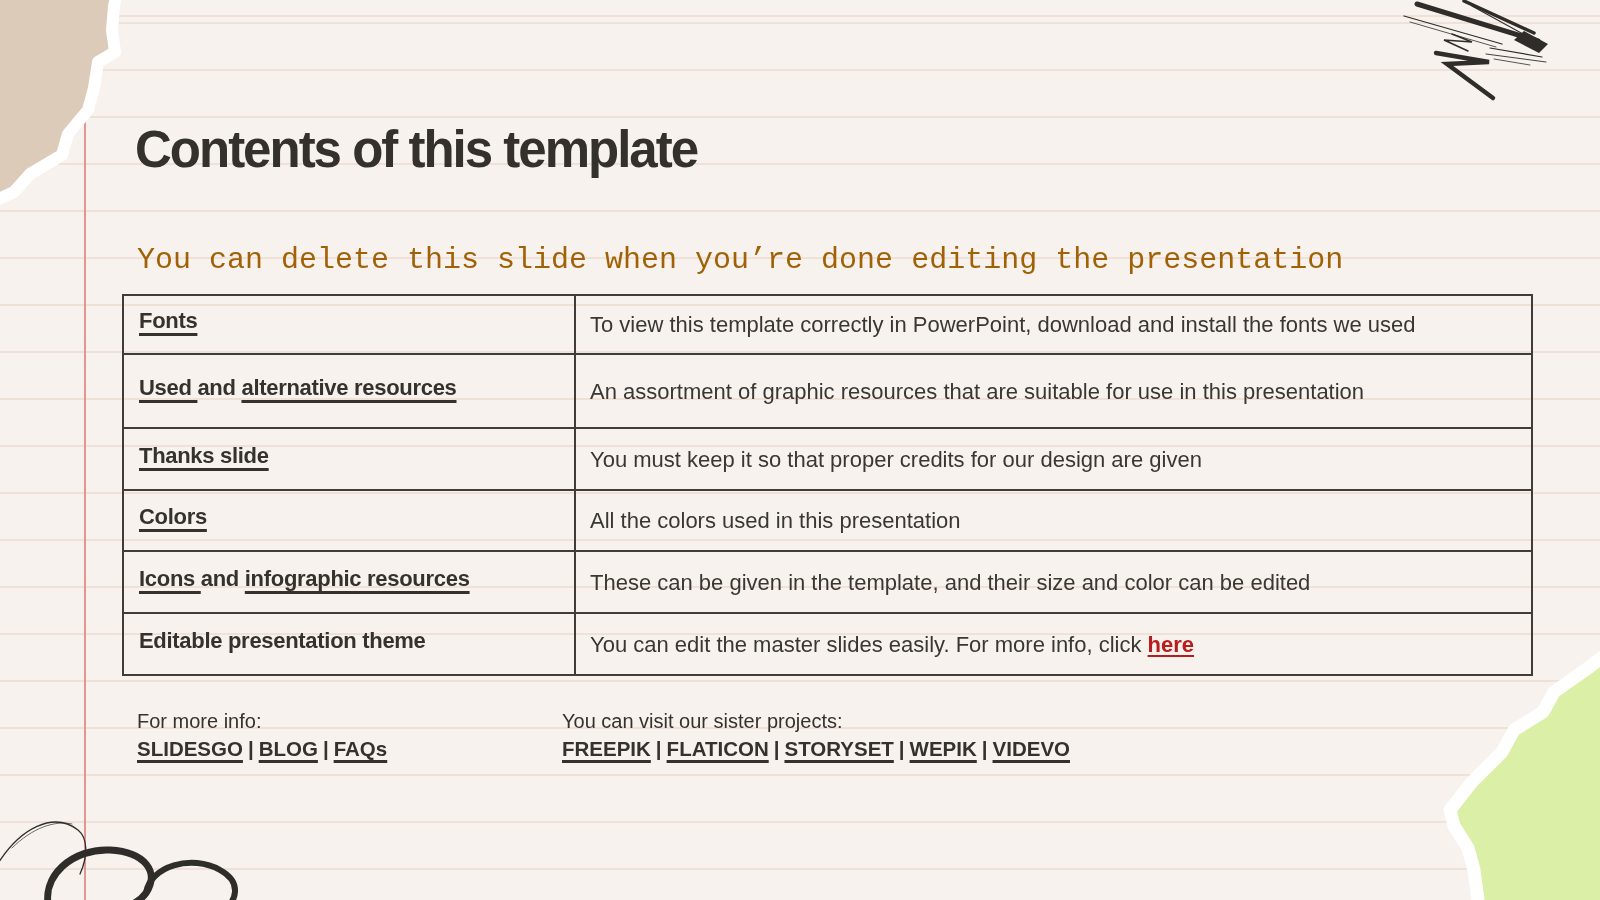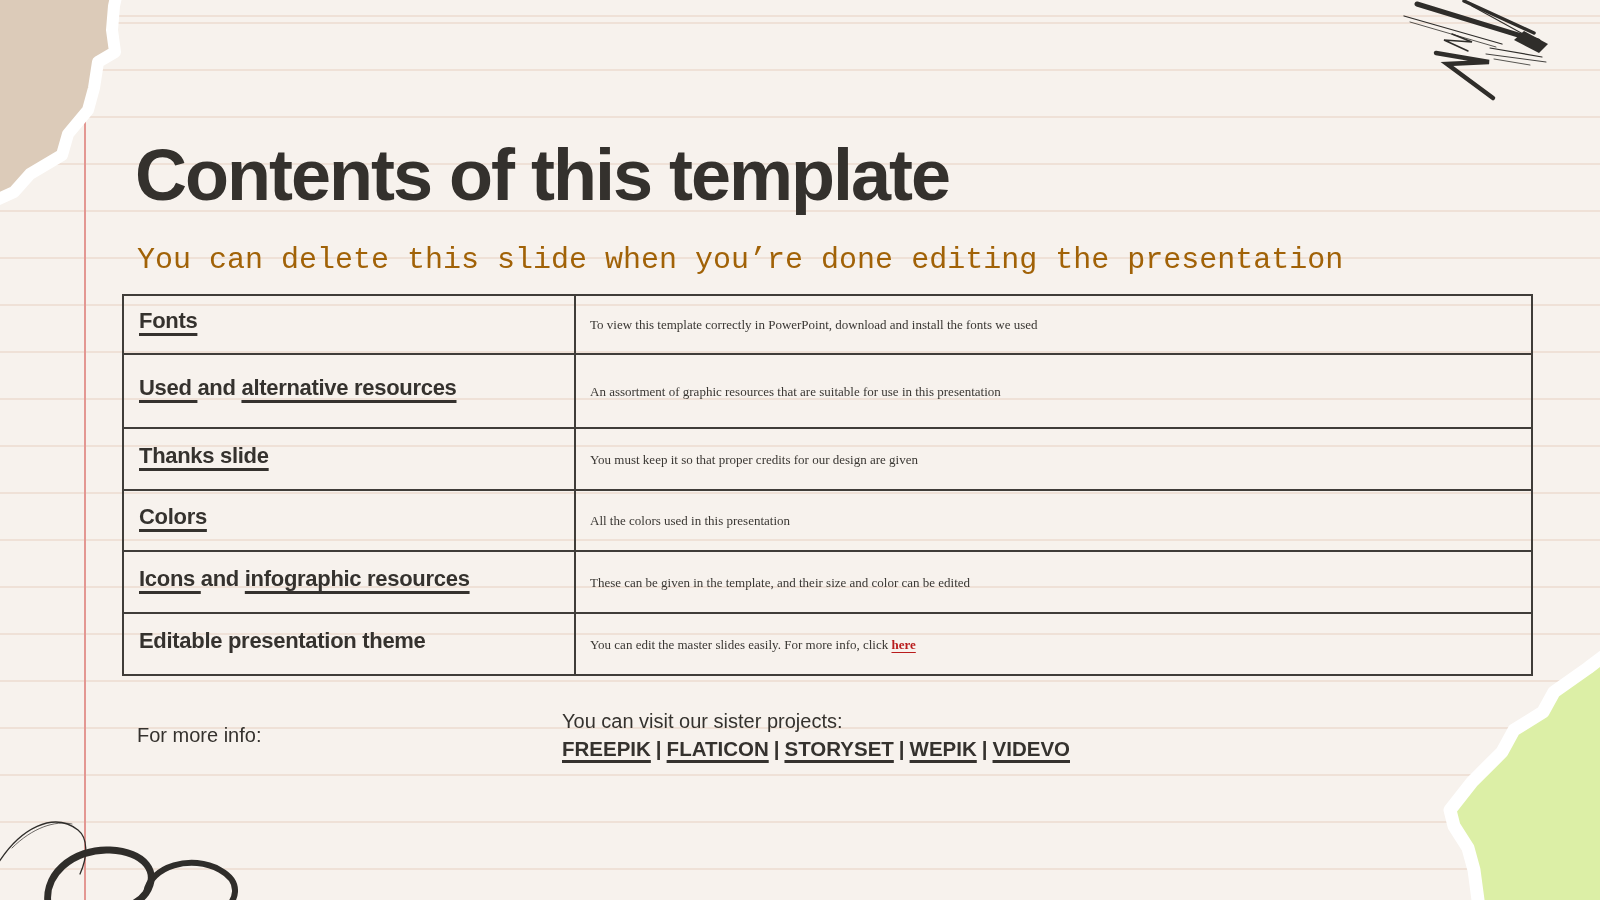--- a/index.html
+++ b/index.html
@@ -17,21 +17,21 @@
   }
   
   .margin-line {
     position:absolute; left:84px; top:0; width:2px; height:900px;
     background:#e39792;
   }
   .deco { position:absolute; pointer-events:none; }
 
   .title {
     position:absolute; left:135px; top:86px;
-    font-size:72px; font-weight:bold; letter-spacing:-2px;
+    font-size:51px; font-weight:bold; letter-spacing:-2px;
     white-space:nowrap; color:#34312d;
   }
   .subtitle {
     position:absolute; left:137px; top:213px;
     font-family:"Liberation Mono", monospace;
     font-size:30px; white-space:nowrap; color:#a16207;
   }
 
   table.contents {
     position:absolute; left:122px; top:294px;
@@ -44,32 +44,32 @@
     width:425px; padding:4px 10px 11px 15px;
     font-size:22px; font-weight:bold; letter-spacing:-0.3px;
     white-space:pre-wrap;
   }
   .label-link {
     text-decoration:underline; text-decoration-thickness:2.5px;
     text-underline-offset:5px; color:#35322e; cursor:pointer;
   }
   td.desc-cell { width:927px; padding:4px 14px; }
   td.desc-cell p {
-    margin:0; font-family:Liberation Serif, serif;
-    font-size:13px; line-height:23px; max-width:872px; color:#3a3733;
+    margin:0; font-family:Liberation Sans, sans-serif;
+    font-size:22px; line-height:23px; max-width:872px; color:#3a3733;
   }
   .desc-link {
     font-weight:bold; text-decoration:underline;
     text-underline-offset:3px; color:#b91c1c; cursor:pointer;
   }
   .r1 { height:59px; } .r2 { height:74px; } .r3 { height:62px; }
   .r4 { height:61px; } .r5 { height:62px; } .r6 { height:62px; }
 
   .footer-block { position:absolute; top:707px; font-size:20px; line-height:28px; }
-  .fb-info { left:137px;margin-top:14px; } .fb-sister { left:562px; }
+  .fb-info { left:137px; } .fb-sister { left:562px; }
   .footer-links { font-weight:bold; font-size:20.5px; }
   .footer-link {
     text-decoration:underline; text-decoration-thickness:2.5px;
     text-underline-offset:4px; color:#35322e; cursor:pointer;
   }
   .sep { font-weight:bold; padding:0 5px; }
   a { color:inherit; }
 </style>
 </head>
 <body>
@@ -151,20 +151,23 @@
         <td class="label-cell"><span>Editable presentation theme</span></td>
         <td class="desc-cell">
             <p><span>You can edit the master slides easily. For more info, click </span><a class="desc-link">here</a></p>
           </td>
       </tr>
     </tbody>
   </table>
 
   <div class="footer-block fb-info">
     <div>For more info:</div>
+    <div class="footer-links">
+      <span class="footer-link">SLIDESGO</span><span class="sep">|</span><span class="footer-link">BLOG</span><span class="sep">|</span><span class="footer-link">FAQs</span>
+    </div>
   </div>
 
   <div class="footer-block fb-sister">
     <div>You can visit our sister projects:</div>
     <div class="footer-links">
       <span class="footer-link">FREEPIK</span><span class="sep">|</span><span class="footer-link">FLATICON</span><span class="sep">|</span><span class="footer-link">STORYSET</span><span class="sep">|</span><span class="footer-link">WEPIK</span><span class="sep">|</span><span class="footer-link">VIDEVO</span>
     </div>
   </div>
 
 </div>

